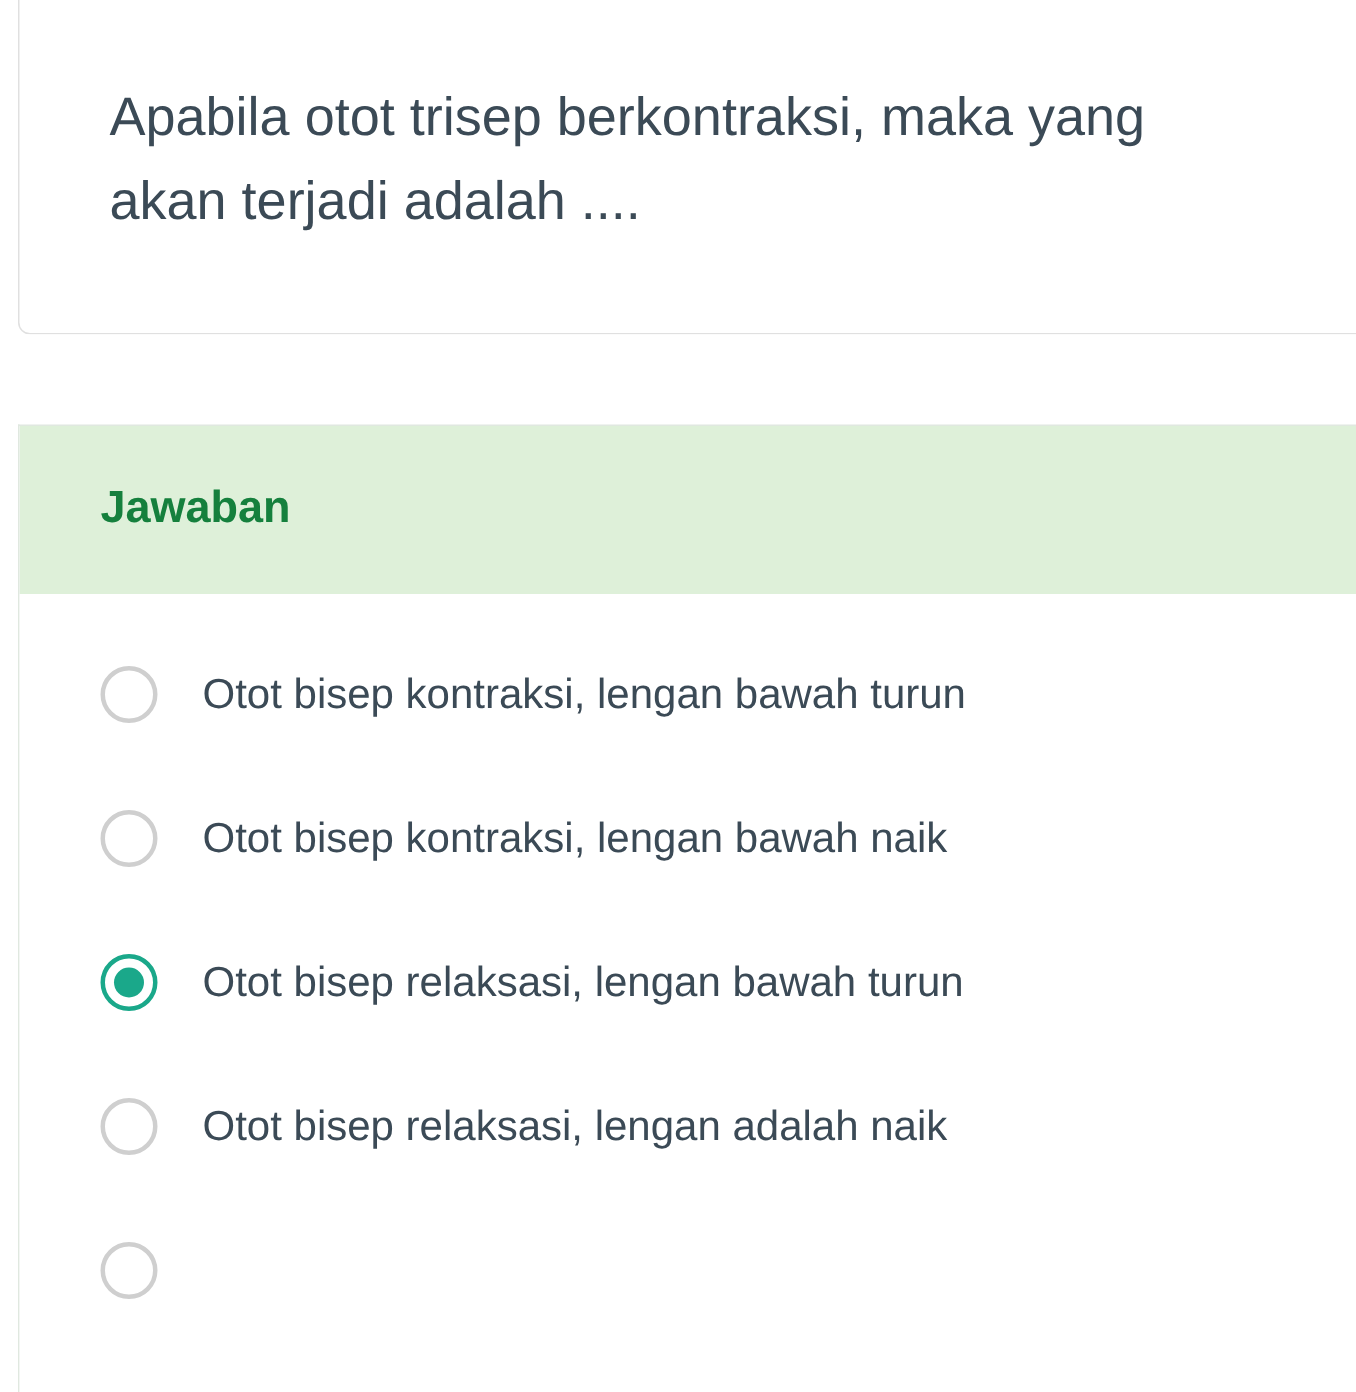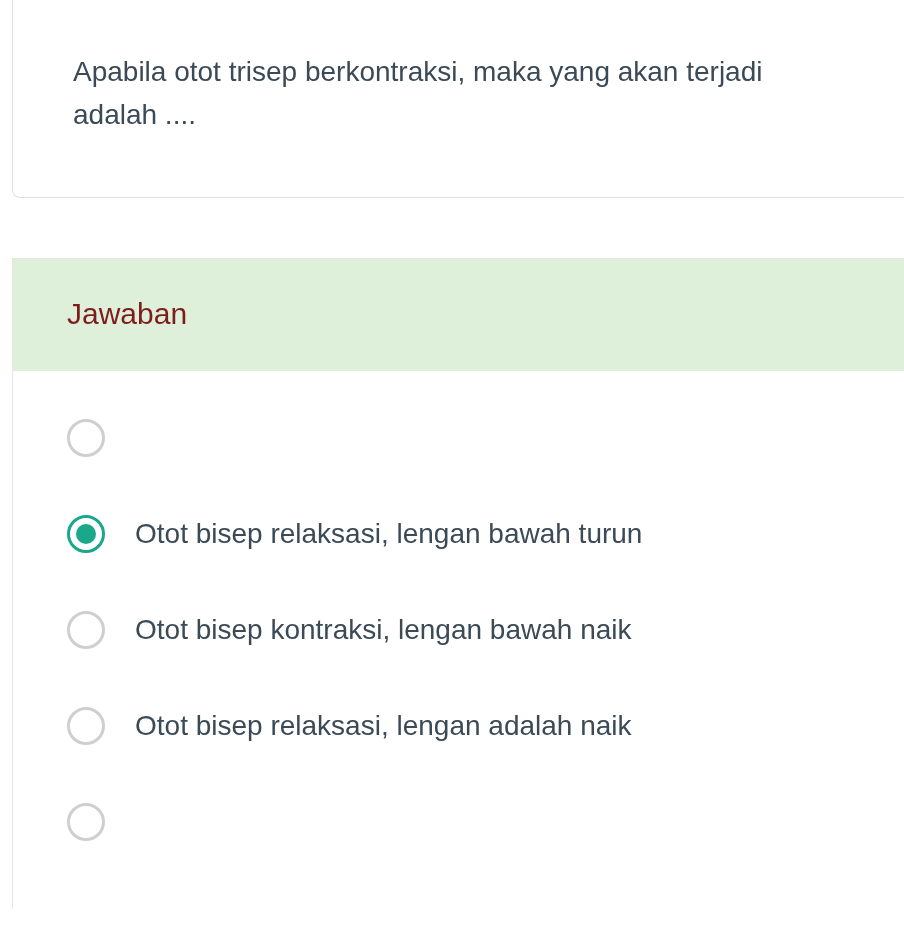--- a/index.html
+++ b/index.html
@@ -17,42 +17,42 @@
     .question-card {
       background: #ffffff;
       border: 1px solid #e0e0e0;
       border-top: none;
       border-right: none;
       border-radius: 0 0 0 8px;
       padding: 50px 60px 60px 60px;
       margin-left: 12px;
     }
     .question-text {
-      font-size: 28px;
+      font-size: 36px;
       color: #3b4a56;
       line-height: 1.55;
       font-weight: 400;
     }
     .answer-card {
       margin-top: 60px;
       margin-left: 12px;
       border: 1px solid #e0e8e0;
       border-right: none;
       border-bottom: none;
       border-radius: 0;
       overflow: hidden;
     }
     .answer-header {
       background: #def0d9;
       padding: 38px 54px 40px 54px;
     }
     .answer-title {
       font-size: 30px;
-      color: #7f1d1d;
-      font-weight: 400;
+      color: #15803d;
+      font-weight: 700;
     }
     .options-list {
       background: #ffffff;
       padding: 48px 54px 10px 54px;
     }
     .option-row {
       display: flex;
       align-items: center;
       gap: 30px;
       margin-bottom: 58px;
@@ -95,32 +95,33 @@
 </div>
 
 <div class="answer-card">
   <div class="answer-header">
     <div class="answer-title">Jawaban</div>
   </div>
   <div class="options-list">
 
     <div class="option-row">
       <span class="radio-outer"></span>
+      <span class="option-label">Otot bisep kontraksi, lengan bawah turun</span>
+    </div>
+
+    <div class="option-row">
+      <span class="radio-outer"></span>
+      <span class="option-label">Otot bisep kontraksi, lengan bawah naik</span>
     </div>
 
     <div class="option-row">
       <span class="radio-outer selected">
           <span class="radio-inner"></span>
         </span>
       <span class="option-label">Otot bisep relaksasi, lengan bawah turun</span>
-    </div>
-
-    <div class="option-row">
-      <span class="radio-outer"></span>
-      <span class="option-label">Otot bisep kontraksi, lengan bawah naik</span>
     </div>
 
     <div class="option-row">
       <span class="radio-outer"></span>
       <span class="option-label">Otot bisep relaksasi, lengan adalah naik</span>
     </div>
 
     <div class="option-row">
       <span class="radio-outer"></span>
     </div>

